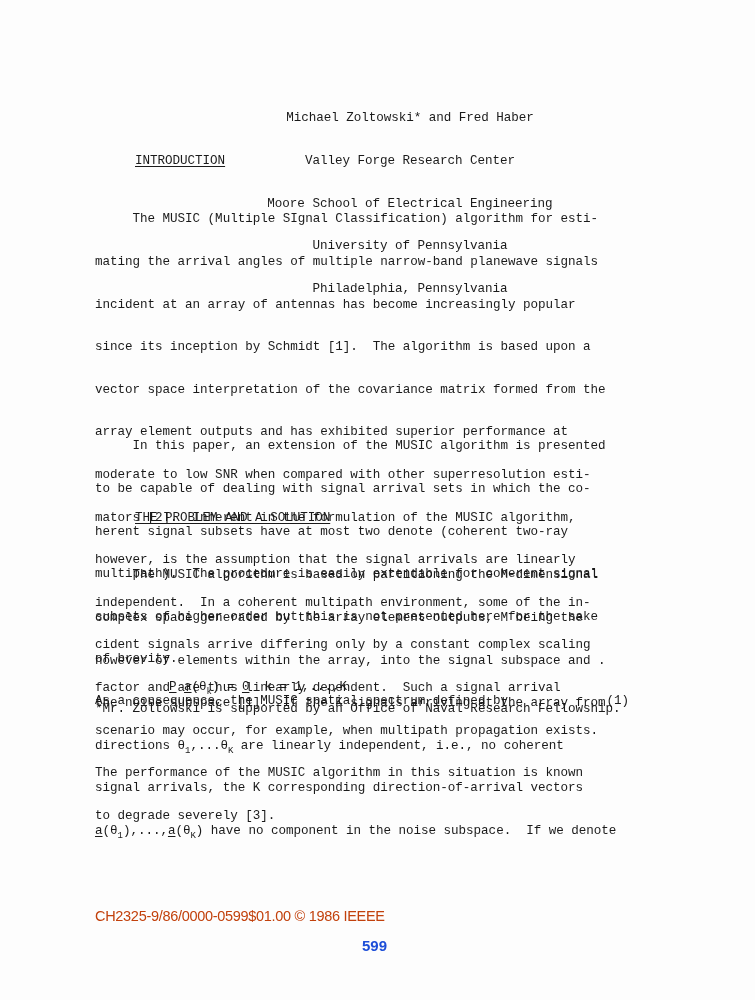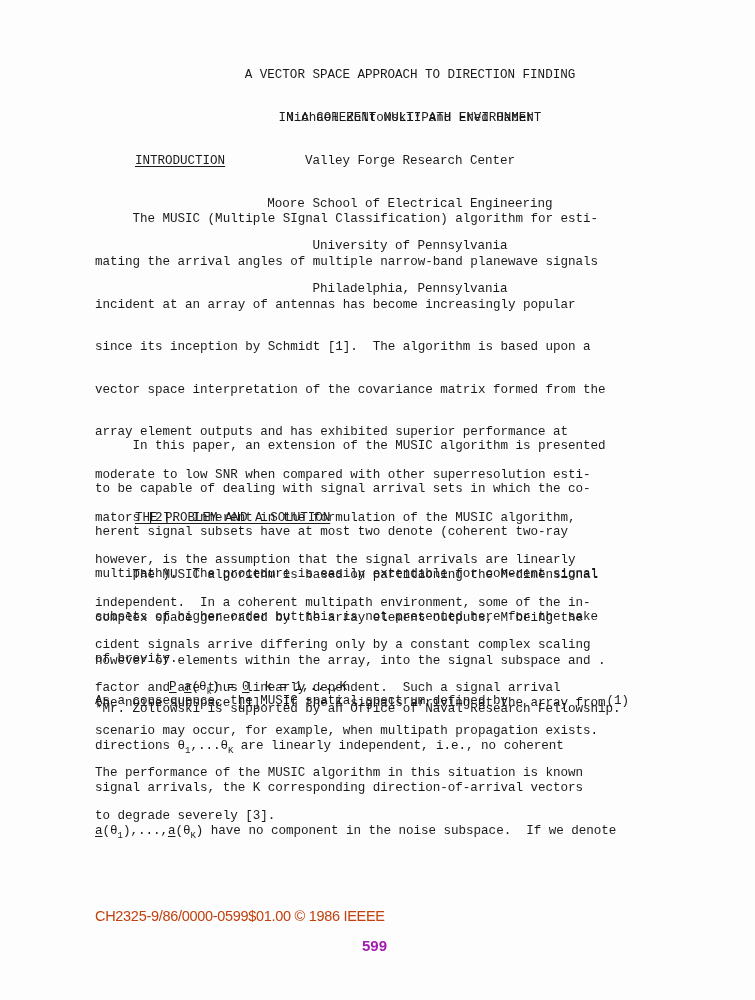--- a/index.html
+++ b/index.html
@@ -11,31 +11,27 @@
   .authors-block { position: absolute; left: 90px; width: 640px; top: 83px; }
   .heading { position: absolute; left: 103px; text-decoration: underline; text-underline-offset: 2px; margin-left: 32px; }
   .para { position: absolute; left: 95px; }
   .line { display: block; height: 14.2px; }
   .eq { position: absolute; left: 95px; top: 666px; width: 560px; height: 16px; }
   .eq .lhs { position: absolute; left: 74px; }
   .eq .num { position: absolute; right: 26px; }
   u { text-underline-offset: 2px; }
   sub { font-size: 9px; vertical-align: -4px; line-height: 0; }
   .footer-id { position: absolute; left: 95px; top: 908px; font-family: "Liberation Sans", "DejaVu Sans", sans-serif; font-size: 14.5px; letter-spacing: -0.3px; color: #c2410c; }
-  .page-num { position: absolute; left: 362px; top: 937px; font-family: "Liberation Sans", "DejaVu Sans", sans-serif; font-size: 15px; font-weight: bold; color: #a21caf; }
+  .page-num { position: absolute; left: 362px; top: 937px; font-family: "Liberation Sans", "DejaVu Sans", sans-serif; font-size: 15px; font-weight: bold; color: #1d4ed8; }
 </style>
 </head>
 <body>
 
 <div class="page">
 
-  <div class="title-block mono center">
-    <span class="line">A VECTOR SPACE APPROACH TO DIRECTION FINDING</span>
-    <span class="line">IN A COHERENT MULTIPATH ENVIRONMENT</span>
-  </div>
 
   <div class="authors-block mono center">
     <span class="line">Michael Zoltowski* and Fred Haber</span>
     <span class="line">Valley Forge Research Center</span>
     <span class="line">Moore School of Electrical Engineering</span>
     <span class="line">University of Pennsylvania</span>
     <span class="line">Philadelphia, Pennsylvania</span>
   </div>
 
   <div class="heading mono" style="top:154px;">INTRODUCTION</div>

